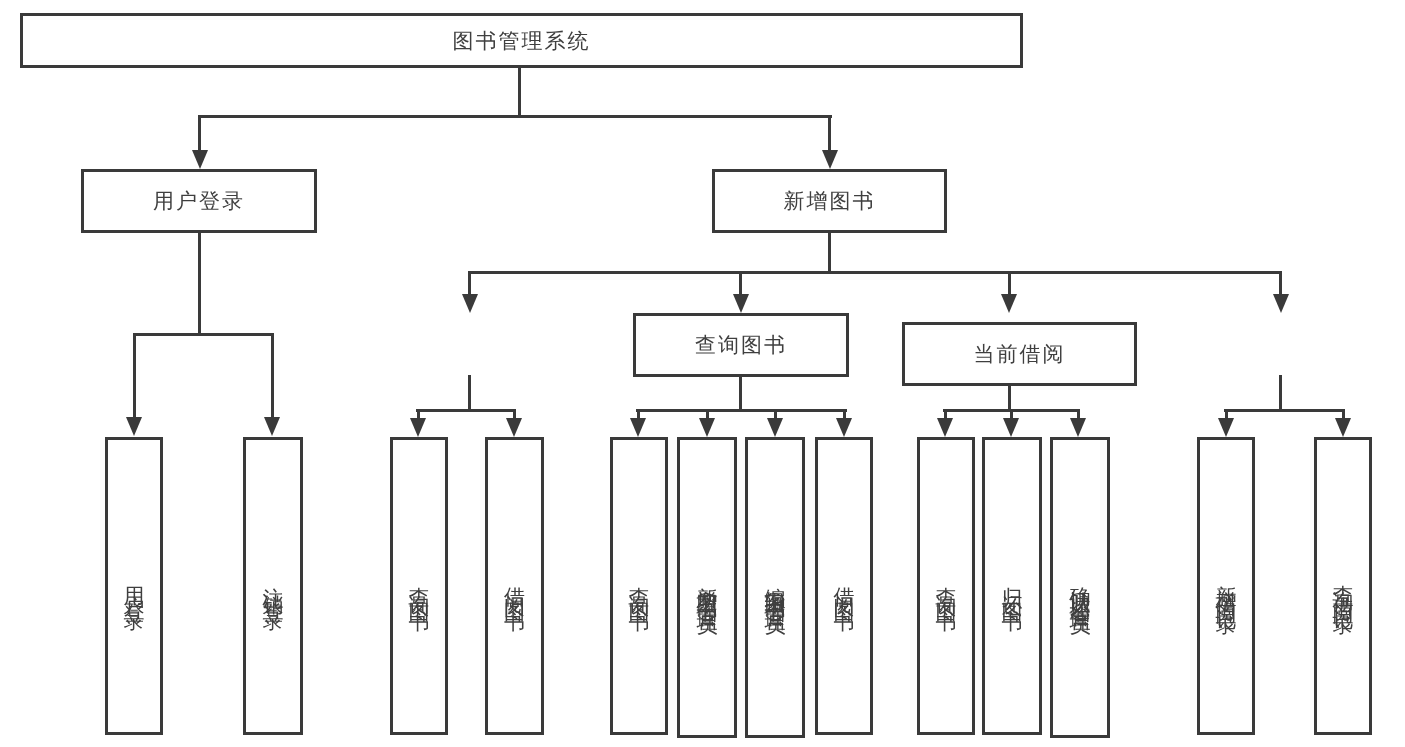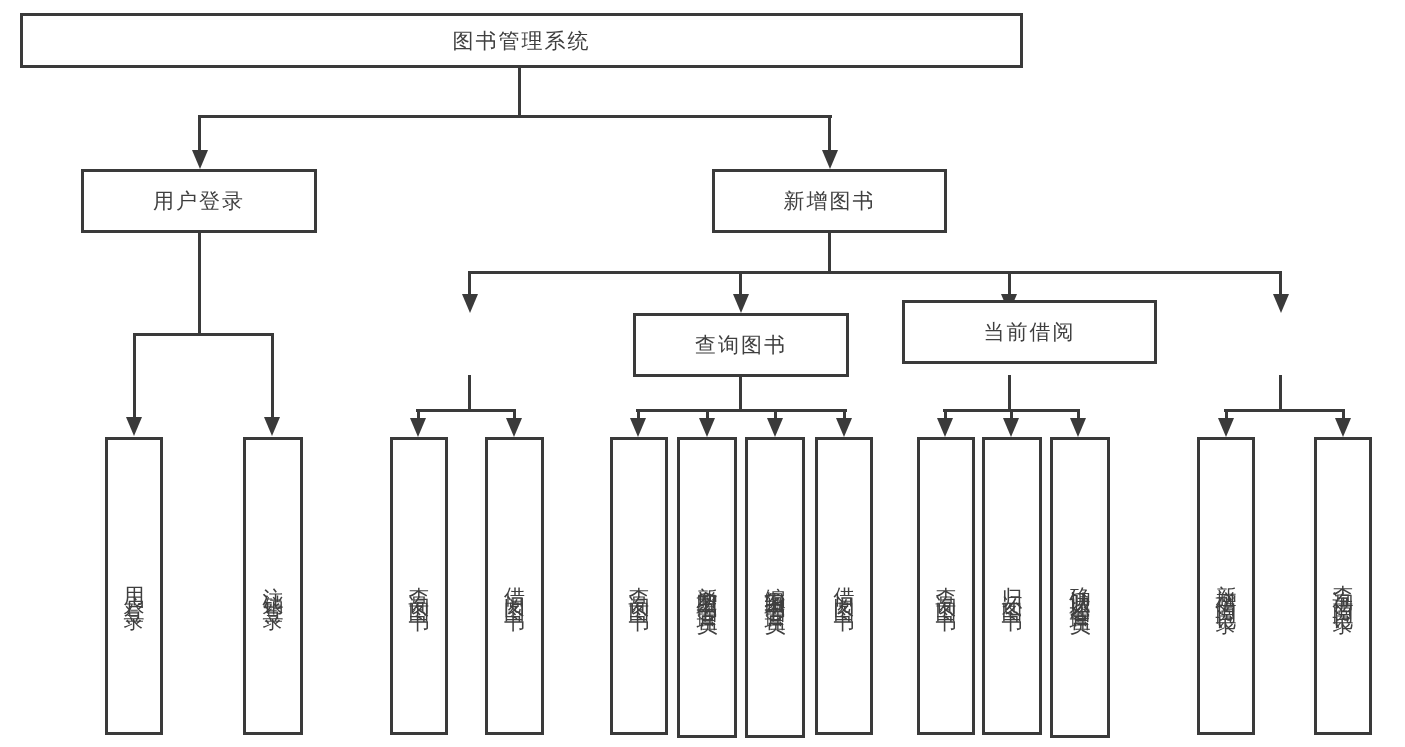--- a/index.html
+++ b/index.html
@@ -68,21 +68,21 @@
   <div class="box" style="left:81px;top:169px;width:236px;height:64px">
     <span class="hlabel">用户登录</span>
   </div>
   <div class="box" style="left:712px;top:169px;width:235px;height:64px">
     <span class="hlabel">新增图书</span>
   </div>
 
   <div class="box" style="left:633px;top:313px;width:216px;height:64px">
     <span class="hlabel">查询图书</span>
   </div>
-  <div class="box" style="left:902px;top:300px;width:255px;height:64px">
+  <div class="box" style="left:902px;top:322px;width:235px;height:64px">
     <span class="hlabel">当前借阅</span>
   </div>
 
   <div class="box" style="left:105px;top:437px;width:58px;height:298px">
     <span class="vtext">用户登录</span>
   </div>
   <div class="box" style="left:243px;top:437px;width:60px;height:298px">
     <span class="vtext">注销登录</span>
   </div>
 

